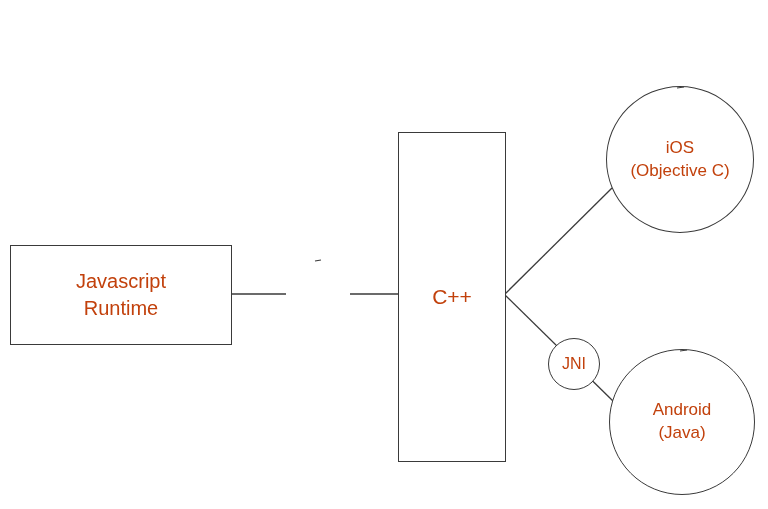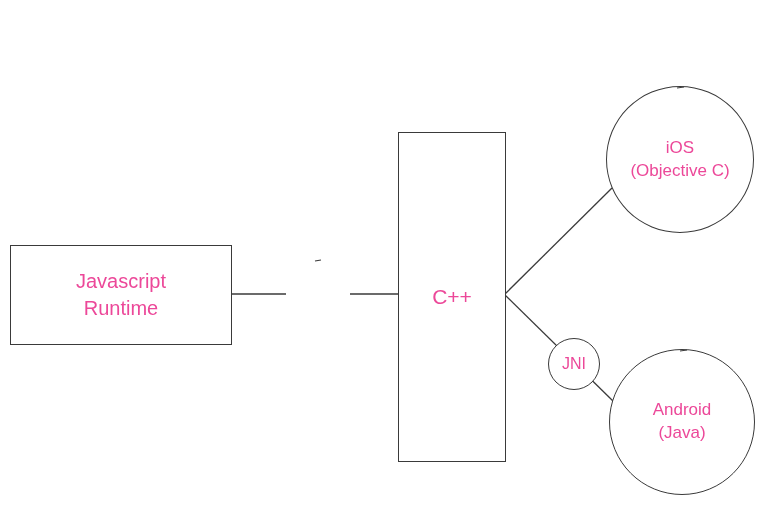--- a/index.html
+++ b/index.html
@@ -28,21 +28,21 @@
     justify-content: center;
     background: #ffffff;
     border: 1.5px solid #3a3a3a;
     box-sizing: border-box;
   }
   .node.circle { border-radius: 50%; border-width: 1.3px; }
   .label {
     white-space: pre-line;
     text-align: center;
     line-height: 1.35;
-    color: #ec4899;
+    color: #c2410c;
   }
   
   #js-box   { left: 10px;  top: 245px; width: 222px; height: 100px; }
   #js-box .label { font-size: 20px; }
   #cpp-box  { left: 398px; top: 132px; width: 108px; height: 330px; }
   #cpp-box .label { font-size: 21px; }
   #jsi-circle { left: 284px; top: 260px; width: 68px; height: 67px; }
   #jsi-circle .label { font-size: 17px; }
   #ios-circle { left: 606px; top: 86px; width: 148px; height: 147px; }
   #ios-circle .label { font-size: 17px; }

